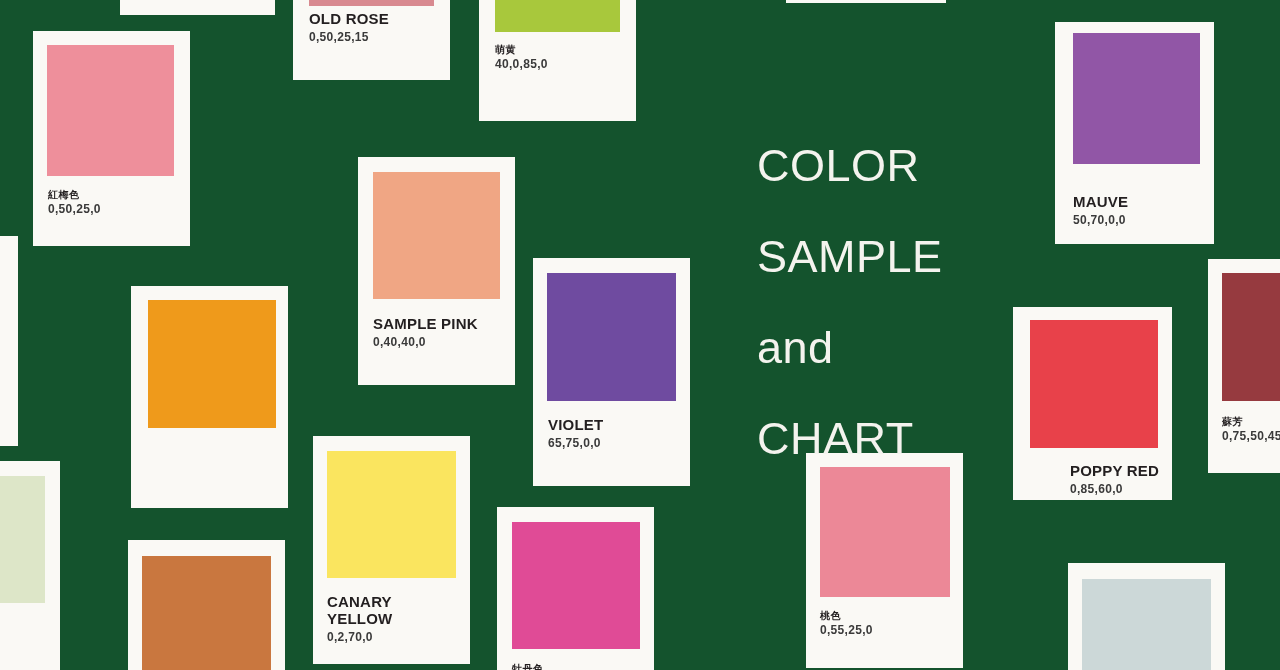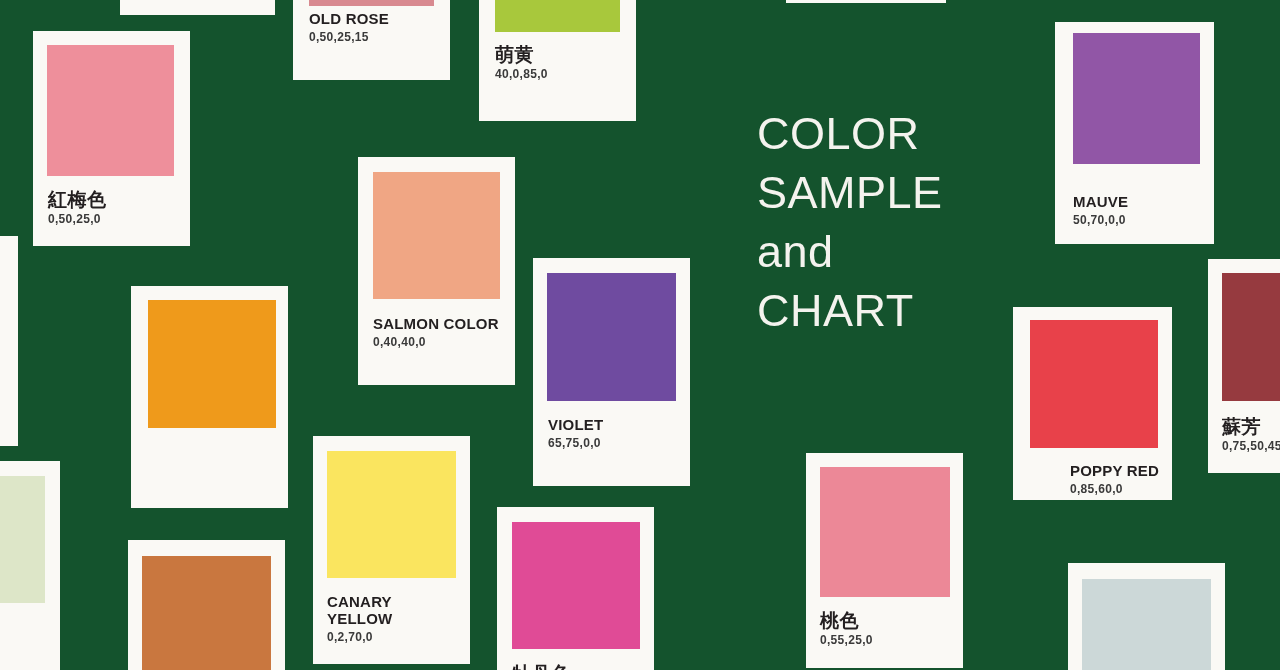--- a/index.html
+++ b/index.html
@@ -41,21 +41,21 @@
   .cname {
     font-size: 15px;
     font-weight: bold;
     color: #231f20;
     letter-spacing: 0.2px;
     line-height: 1.12;
     margin: 0;
     white-space: pre-line;
   }
   .cname.jp {
-    font-size: 19px;
+    font-size: 10px;
     letter-spacing: 0.5px;
   }
   .ccode {
     font-size: 12px;
     font-weight: bold;
     color: #3a3a3a;
     letter-spacing: 0.3px;
     margin: 3px 0 0 0;
     line-height: 1.1;
   }
@@ -65,20 +65,21 @@
     top: 104px;
     width: 300px;
     color: #f4f3ee;
     font-size: 45px;
     line-height: 59px;
     letter-spacing: 0.5px;
   }
   #title .t-line {
     display: block;
     white-space: nowrap;
+    margin-top: 32px;
   }
   #title .t-light {
     font-weight: 400;
   }
 </style>
 </head>
 <body>
 
 <div id="board">
 
@@ -114,21 +115,21 @@
     <div class="swatch" style="left:18px; top:11px; width:127px; height:131px; background:#9156a6;"></div>
     <div class="label" style="top:172px; padding:0 18px;">
       <p class="cname">MAUVE</p>
       <p class="ccode">50,70,0,0</p>
     </div>
   </div>
 
   <div class="card" style="left:358px; top:157px; width:157px; height:228px;">
     <div class="swatch" style="left:15px; top:15px; width:127px; height:127px; background:#f0a684;"></div>
     <div class="label" style="top:159px; padding:0 15px;">
-      <p class="cname">SALMON COLOR</p>
+      <p class="cname">SAMPLE PINK</p>
       <p class="ccode">0,40,40,0</p>
     </div>
   </div>
 
   <div class="card" style="left:533px; top:258px; width:157px; height:228px;">
     <div class="swatch" style="left:14px; top:15px; width:129px; height:128px; background:#6f4ba0;"></div>
     <div class="label" style="top:159px; padding:0 15px;">
       <p class="cname">VIOLET</p>
       <p class="ccode">65,75,0,0</p>
     </div>

